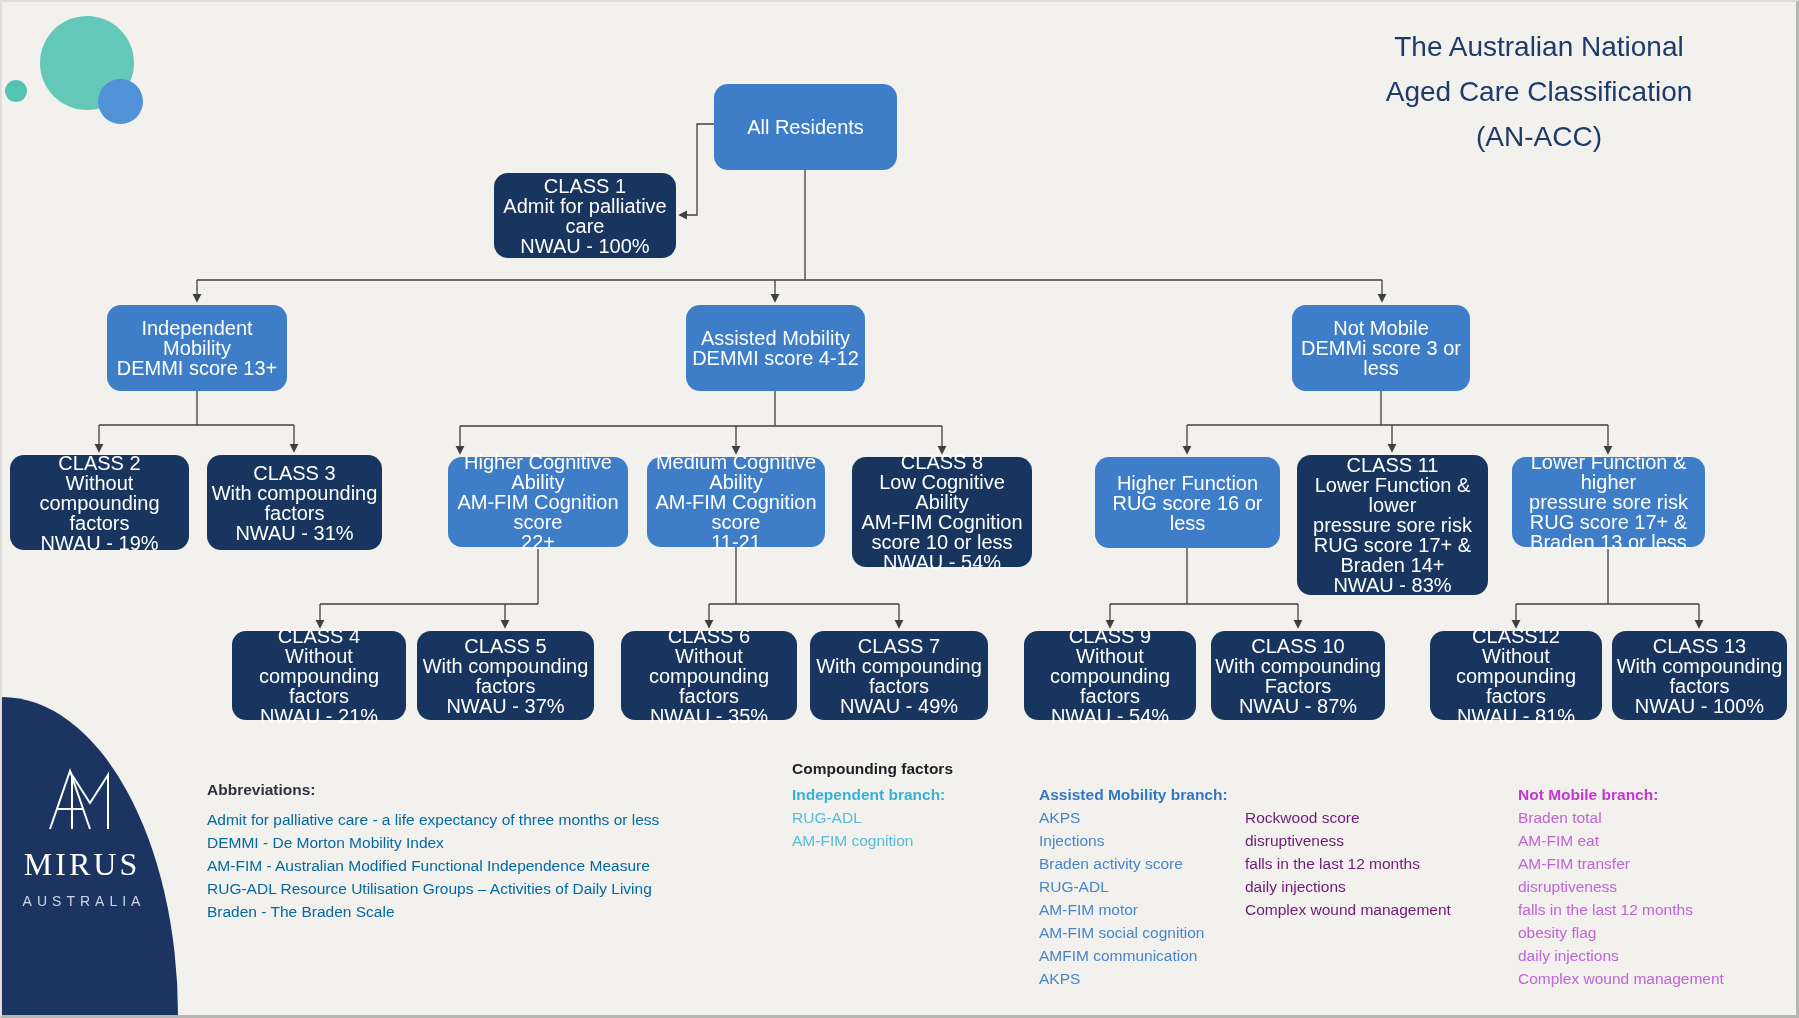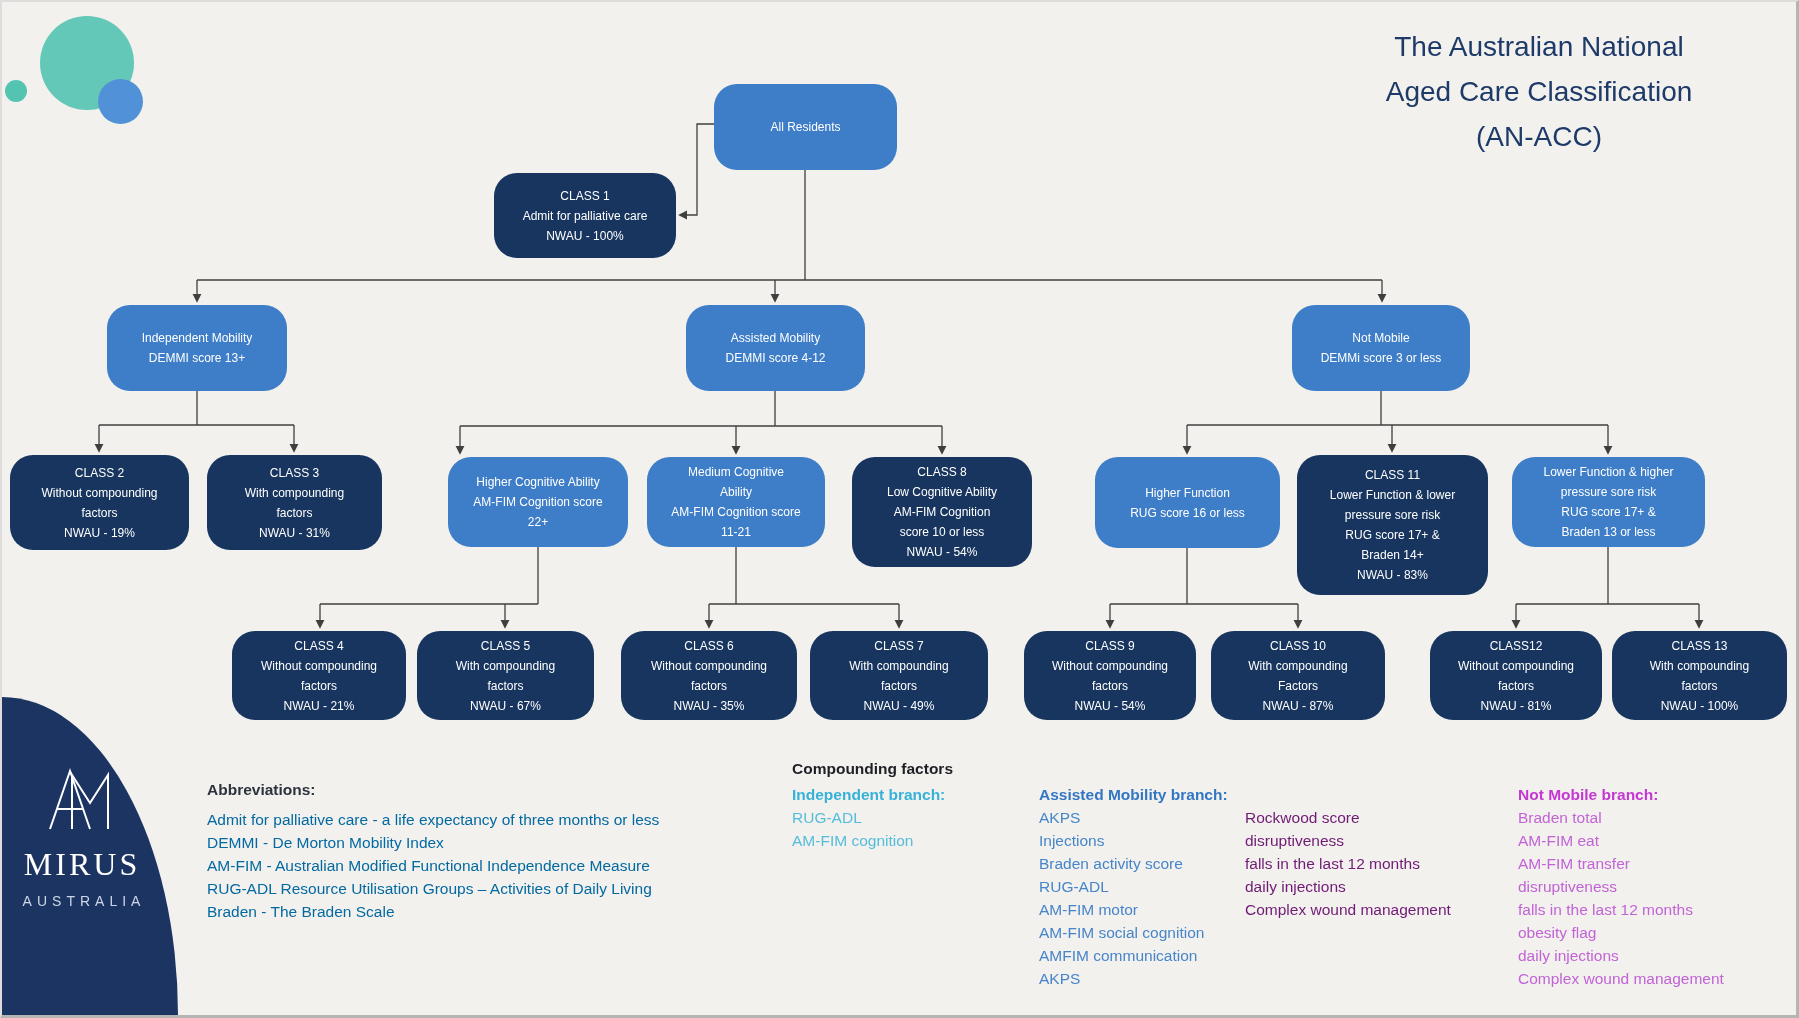--- a/index.html
+++ b/index.html
@@ -5,21 +5,21 @@
   html,body{margin:0;padding:0;background:#d8d8d6;font-family:"Liberation Sans",sans-serif;}
   .page{position:relative;width:1799px;height:1018px;background:#f2f1ee;overflow:hidden;box-sizing:border-box;
         border:2px solid #dedddb;border-right:3px solid #b5b5b3;border-bottom:3px solid #b5b5b3;}
   .circle{position:absolute;border-radius:50%;}
   .c-teal-big{left:38px;top:14px;width:94px;height:94px;background:#63c8b7;}
   .c-teal-small{left:3px;top:78px;width:22px;height:22px;background:#55c3b1;}
   .c-blue{left:96px;top:77px;width:45px;height:45px;background:#5191d8;}
   .title{position:absolute;left:1307px;top:22px;width:460px;text-align:center;
          font-size:28px;line-height:45px;color:#1e3a68;white-space:pre-line;}
   .node{position:absolute;display:flex;align-items:center;justify-content:center;text-align:center;
-        border-radius:23px;color:#ffffff;font-size:12px;line-height:20px;}
+        border-radius:14px;color:#ffffff;font-size:20px;line-height:20px;}
   .node span{white-space:pre-line;display:block;width:100%;}
   .light{background:#3e7dc7;}
   .dark{background:#17355e;}
   .connector-layer{position:absolute;left:0;top:0;width:1799px;height:1018px;pointer-events:none;}
   .txt{position:absolute;font-size:15.5px;line-height:23px;}
   .abbr-head{font-weight:bold;color:#2d333d;margin-bottom:6px;line-height:24px;}
   .abbr-line{color:#0369a1;}
   .comp-head{font-weight:bold;color:#1f2026;}
   .bh{font-weight:bold;}
   .bh-indep{color:#36b2d8;}
@@ -172,21 +172,21 @@
   <div class="node dark" style="left:230px;top:629px;width:174px;height:89px">
       <span>CLASS 4
 Without compounding
 factors
 NWAU - 21%</span>
     </div>
   <div class="node dark" style="left:415px;top:629px;width:177px;height:89px">
       <span>CLASS 5
 With compounding
 factors
-NWAU - 67%</span>
+NWAU - 37%</span>
     </div>
   <div class="node dark" style="left:619px;top:629px;width:176px;height:89px">
       <span>CLASS 6
 Without compounding
 factors
 NWAU - 35%</span>
     </div>
   <div class="node dark" style="left:808px;top:629px;width:178px;height:89px">
       <span>CLASS 7
 With compounding

